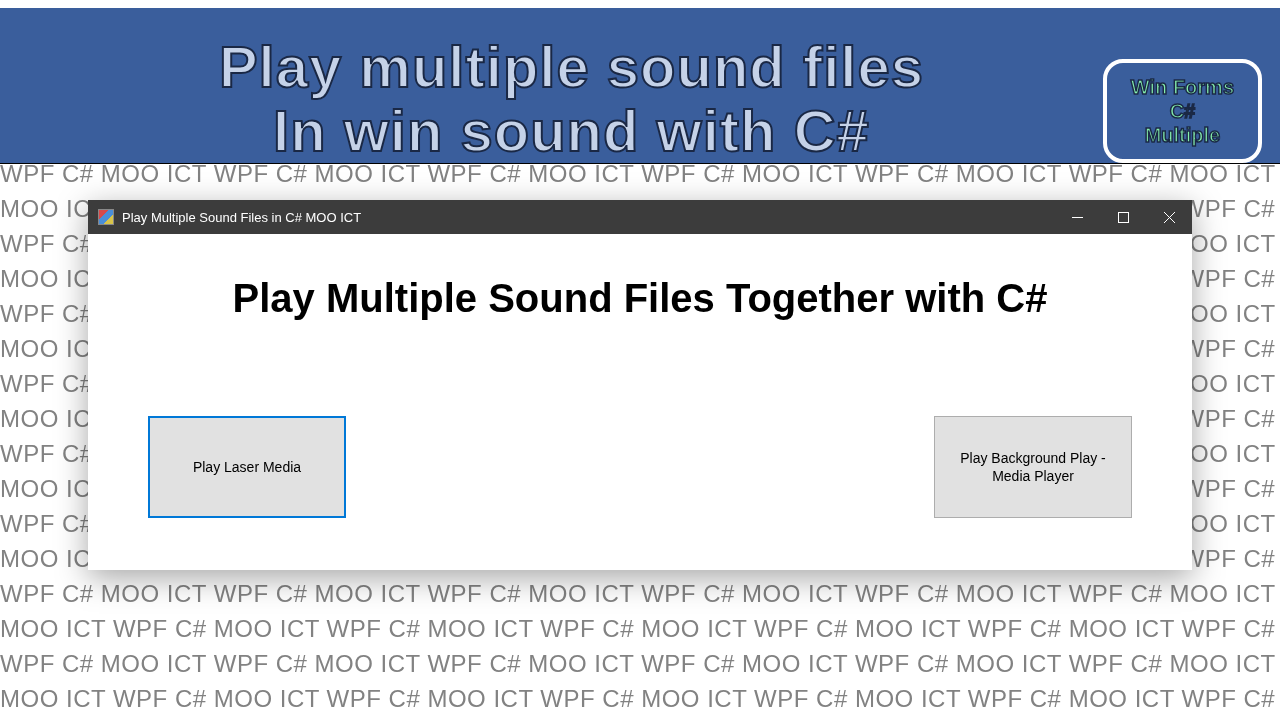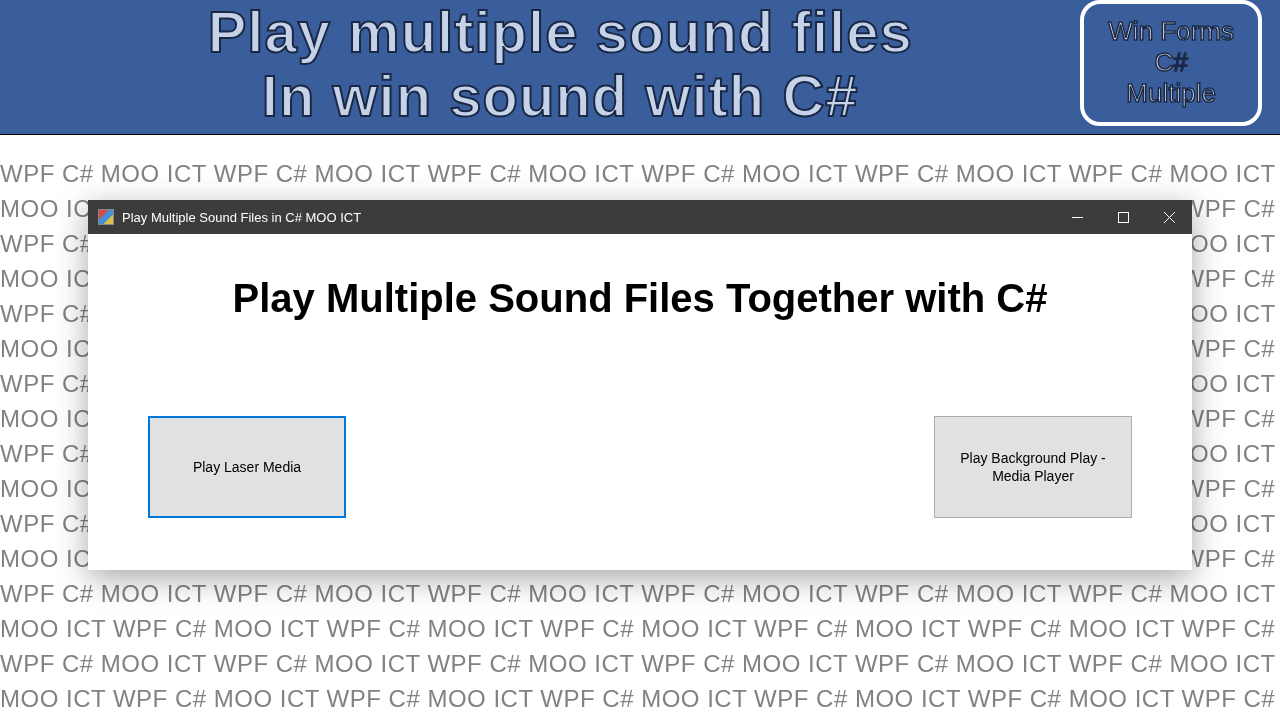--- a/index.html
+++ b/index.html
@@ -7,26 +7,27 @@
       width: 1280px;
       height: 720px;
       overflow: hidden;
       font-family: Arial, sans-serif;
       background: #ffffff;
       position: relative;
     }
     
     .top-banner {
       width: 100%;
-      height: 135px;
+      height: 156px;
       background: #3a5e9c;
       border-bottom: 1px solid #000;
       position: relative;
       display: flex;
-      align-items: flex-start;
+      align-items: flex-end;
+      margin-top: 8px;
     }
     
     .banner-title {
       flex: 1;
       text-align: center;
       padding-left: 40px;
     }
     
     .banner-title-line {
       font-size: 58px;
@@ -39,23 +40,23 @@
     
     .banner-badge {
       border: 4px solid #ffffff;
       border-radius: 20px;
       padding: 12px 24px;
       margin-right: 18px;
       text-align: center;
     }
     
     .banner-badge-line {
-      font-size: 26px;
-      font-weight: normal;
-      color: #e5e5e5;
+      font-size: 20px;
+      font-weight: bold;
+      color: #86efac;
       -webkit-text-stroke: 1.5px #1a2845;
       line-height: 1.2;
     }
     
     .background-text {
       position: absolute;
       top: 156px;
       left: 0;
       width: 1280px;
       height: 564px;

